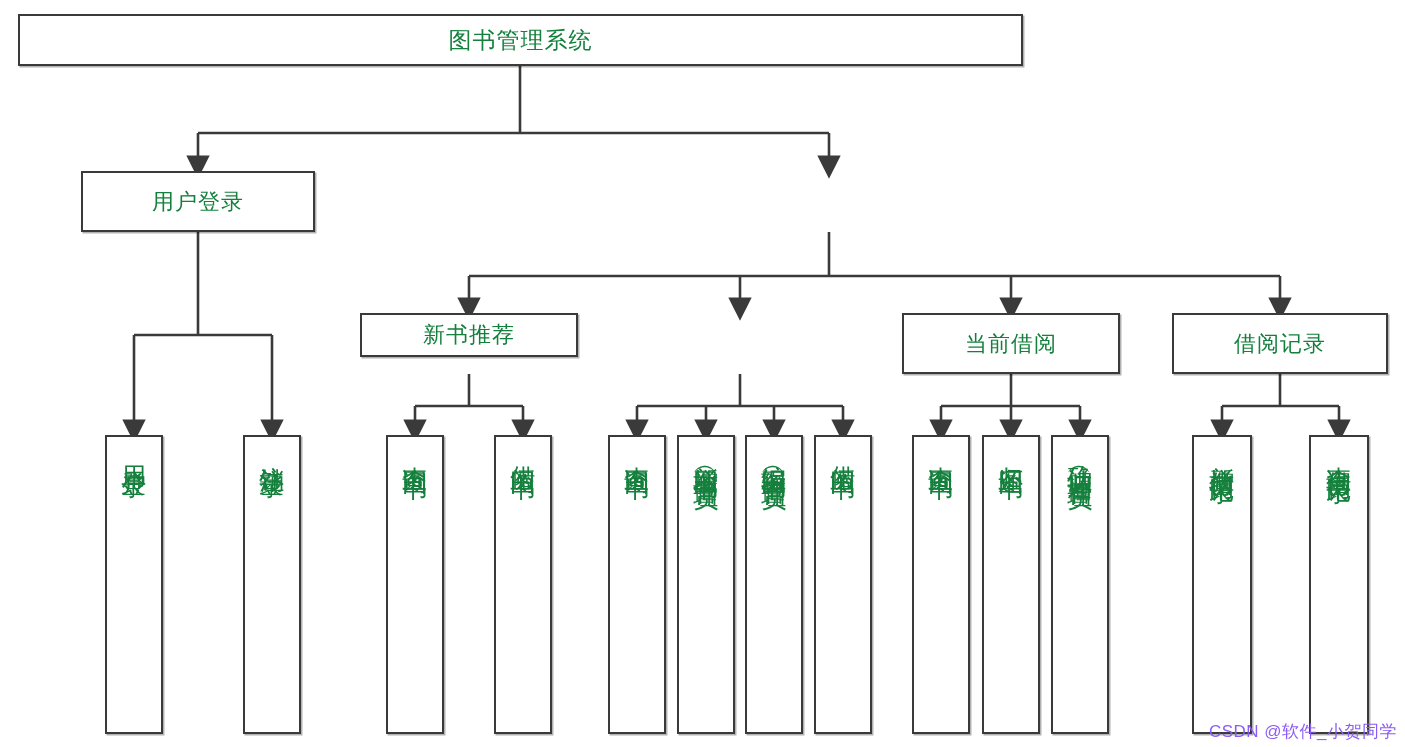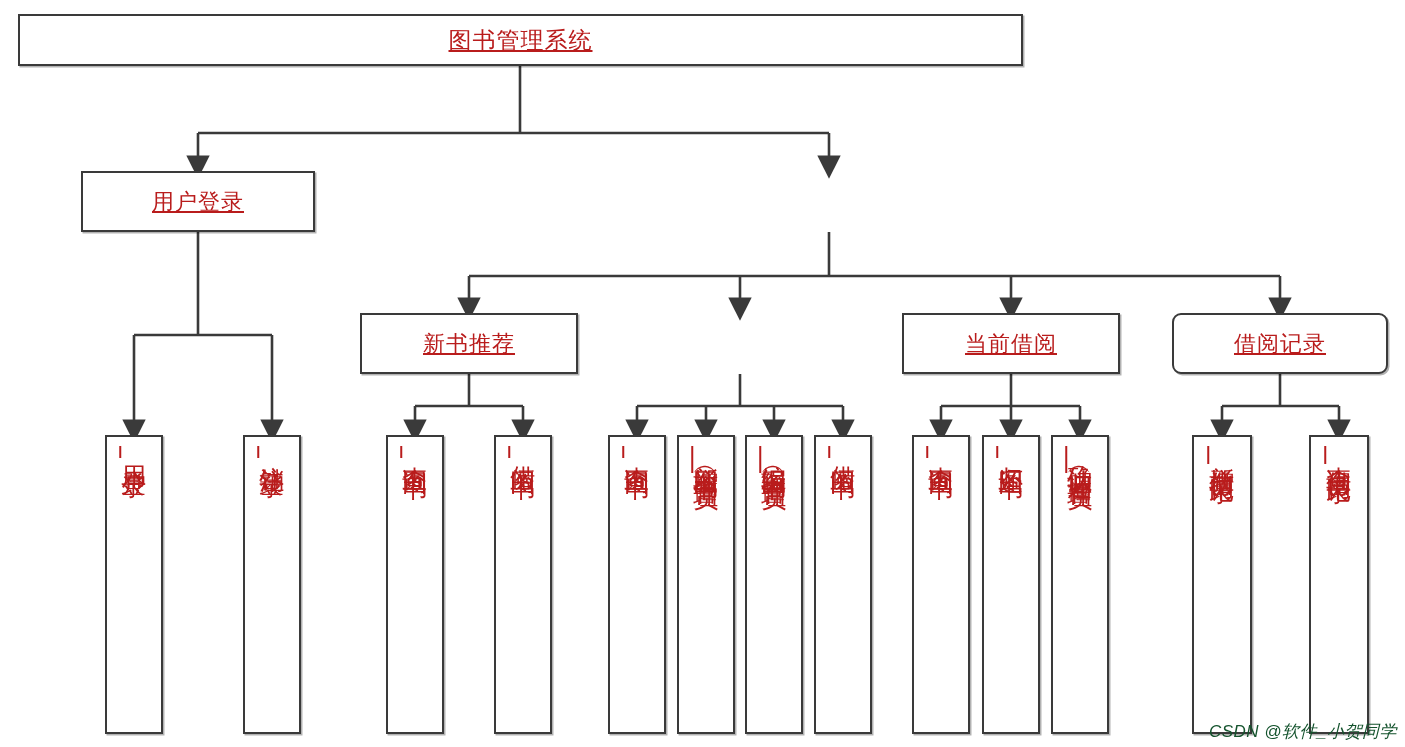--- a/index.html
+++ b/index.html
@@ -17,53 +17,51 @@
     position:absolute;
     box-sizing:border-box;
     background:#ffffff;
     border:2px solid #3a3a3a;
     display:flex;
     align-items:center;
     justify-content:center;
     box-shadow:1.5px 1.5px 0 rgba(0,0,0,0.30);
   }
   .node-label{
-    color:#b91c1c;
+    color:#15803d;
     font-size:22px;
     line-height:1.25;
     letter-spacing:1px;
     white-space:nowrap;
     user-select:none;
-    text-decoration:underline;
   }
   .node.root .node-label{font-size:23px;}
   .node.leaf{
     align-items:flex-start;
     justify-content:center;
     padding-top:9px;
   }
   .node.leaf .node-label{
     writing-mode:vertical-rl;
     text-orientation:upright;
     font-size:25px;
     line-height:1.06;
     letter-spacing:3px;
     white-space:nowrap;
   }
   #watermark{
     position:absolute;
     right:8px;
     bottom:4px;
     font-size:17px;
-    color:#14532d;
+    color:#8b5cf6;
     letter-spacing:0.5px;
     white-space:nowrap;
     user-select:none;
     pointer-events:none;
-    font-style:italic;
   }
 </style>
 </head>
 <body>
 
 <div id="diagram-root">
 
   <svg id="wires" viewBox="0 0 1405 747" xmlns="http://www.w3.org/2000/svg">
     <defs>
       <marker id="arrow" markerWidth="9" markerHeight="9" refX="1" refY="4.5" orient="auto" markerUnits="strokeWidth">
@@ -115,27 +113,27 @@
   </svg>
 
   <div class="node root" style="left:18px;top:14px;width:1005px;height:52px;">
     <span class="node-label">图书管理系统</span>
   </div>
 
   <div class="node" style="left:81px;top:171px;width:234px;height:61px;">
     <span class="node-label">用户登录</span>
   </div>
 
-  <div class="node" style="left:360px;top:313px;width:218px;height:61px;">
+  <div class="node" style="left:360px;top:313px;width:218px;height:44px;">
     <span class="node-label">新书推荐</span>
   </div>
   <div class="node" style="left:902px;top:313px;width:218px;height:61px;">
     <span class="node-label">当前借阅</span>
   </div>
-  <div class="node" style="left:1172px;top:313px;width:216px;height:61px;border-radius:9px;">
+  <div class="node" style="left:1172px;top:313px;width:216px;height:61px;">
     <span class="node-label">借阅记录</span>
   </div>
 
   <div class="node leaf" style="left:105px;top:435px;width:58px;height:299px;">
     <span class="node-label">用户登录</span>
   </div>
   <div class="node leaf" style="left:243px;top:435px;width:58px;height:299px;">
     <span class="node-label">注销登录</span>
   </div>
 

